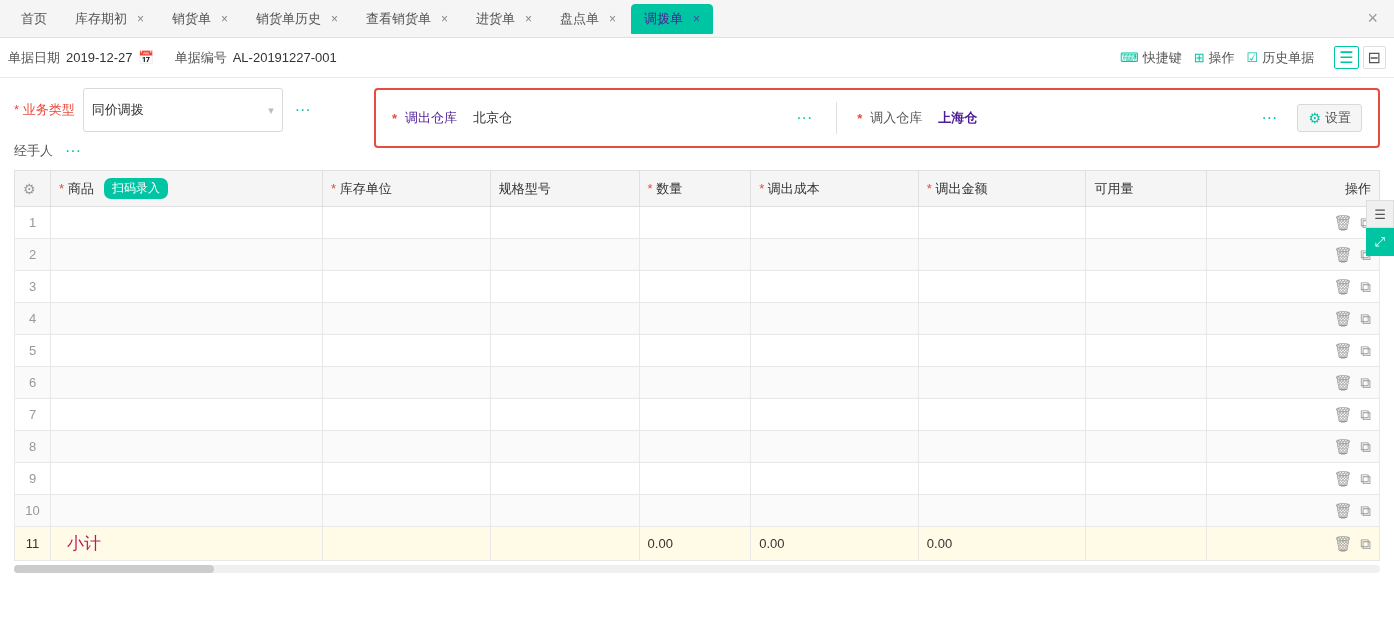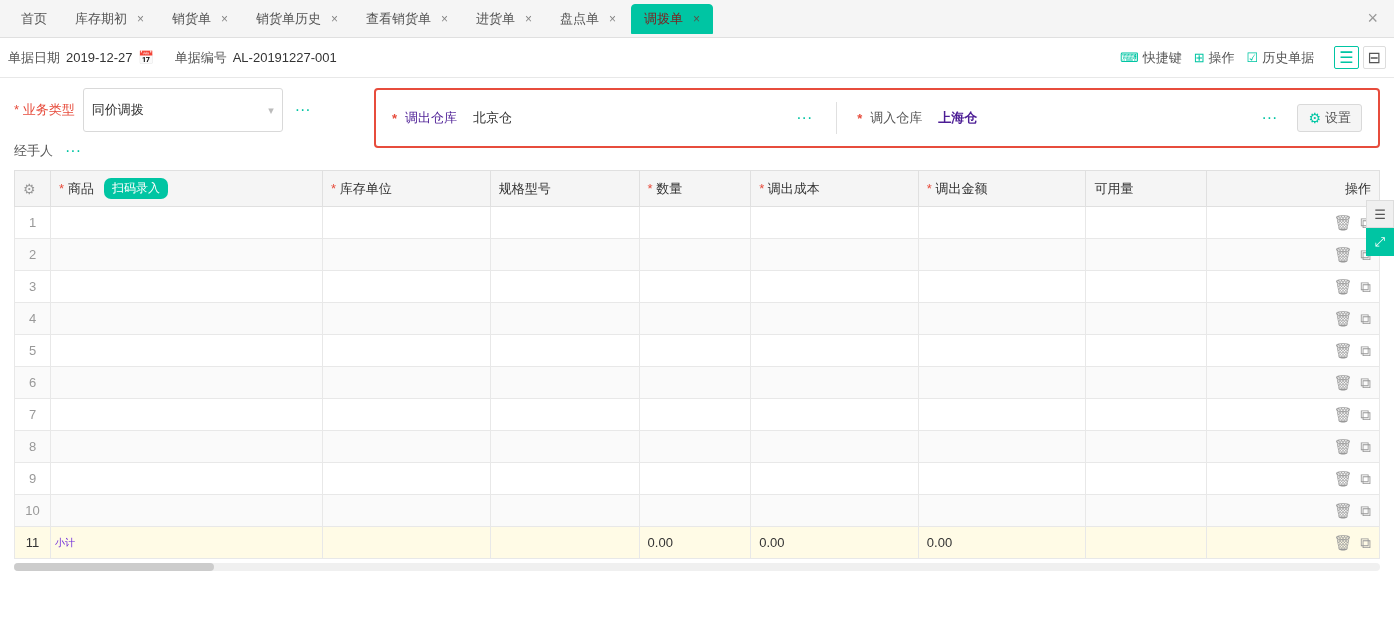--- a/index.html
+++ b/index.html
@@ -8,21 +8,21 @@
     
     .tab-bar {
       display: flex; align-items: center; background: #f5f5f5; border-bottom: 1px solid #e0e0e0;
       height: 38px; padding: 0 8px; gap: 2px;
     }
     .tab {
       display: flex; align-items: center; padding: 0 12px; height: 30px; cursor: pointer;
       border-radius: 4px 4px 0 0; border: 1px solid transparent; background: transparent;
       color: #555; white-space: nowrap; gap: 6px; font-size: 13px;
     }
-    .tab.active { background: #00c5a3; color: #7f1d1d; border-color: #00c5a3; }
+    .tab.active { background: #00c5a3; color: #4c1d95; border-color: #00c5a3; }
     .tab .close-btn { font-size: 12px; color: inherit; opacity: 0.7; cursor: pointer; }
     .tab-close-x { margin-left: 4px; }
     .tab-bar-close { margin-left: auto; font-size: 18px; color: #999; cursor: pointer; padding: 0 8px; }
 
     
     .toolbar {
       display: flex; align-items: center; padding: 8px 8px; border-bottom: 1px solid #e8e8e8;
       background: #fff; gap: 20px;
     }
     .toolbar-item { display: flex; align-items: center; gap: 6px; color: #333; font-size: 13px; }
@@ -376,21 +376,21 @@
       <td></td>
       <td></td>
       <td></td>
       <td class="op-cell">
         <span class="op-btn">🗑</span>
         <span class="op-btn">⧉</span>
       </td>
     </tr>
         <tr class="subtotal">
       <td class="row-num">11</td>
-      <td style="color:#6d28d9;font-size:10px;padding-left:4px;">小计</td>
+      <td style="color:#be185d;font-size:17px;padding-left:16px;">小计</td>
       <td></td>
       <td></td>
       <td>0.00</td>
       <td>0.00</td>
       <td>0.00</td>
       <td></td>
       <td class="op-cell">
         <span class="op-btn">🗑</span>
         <span class="op-btn">⧉</span>
       </td>

